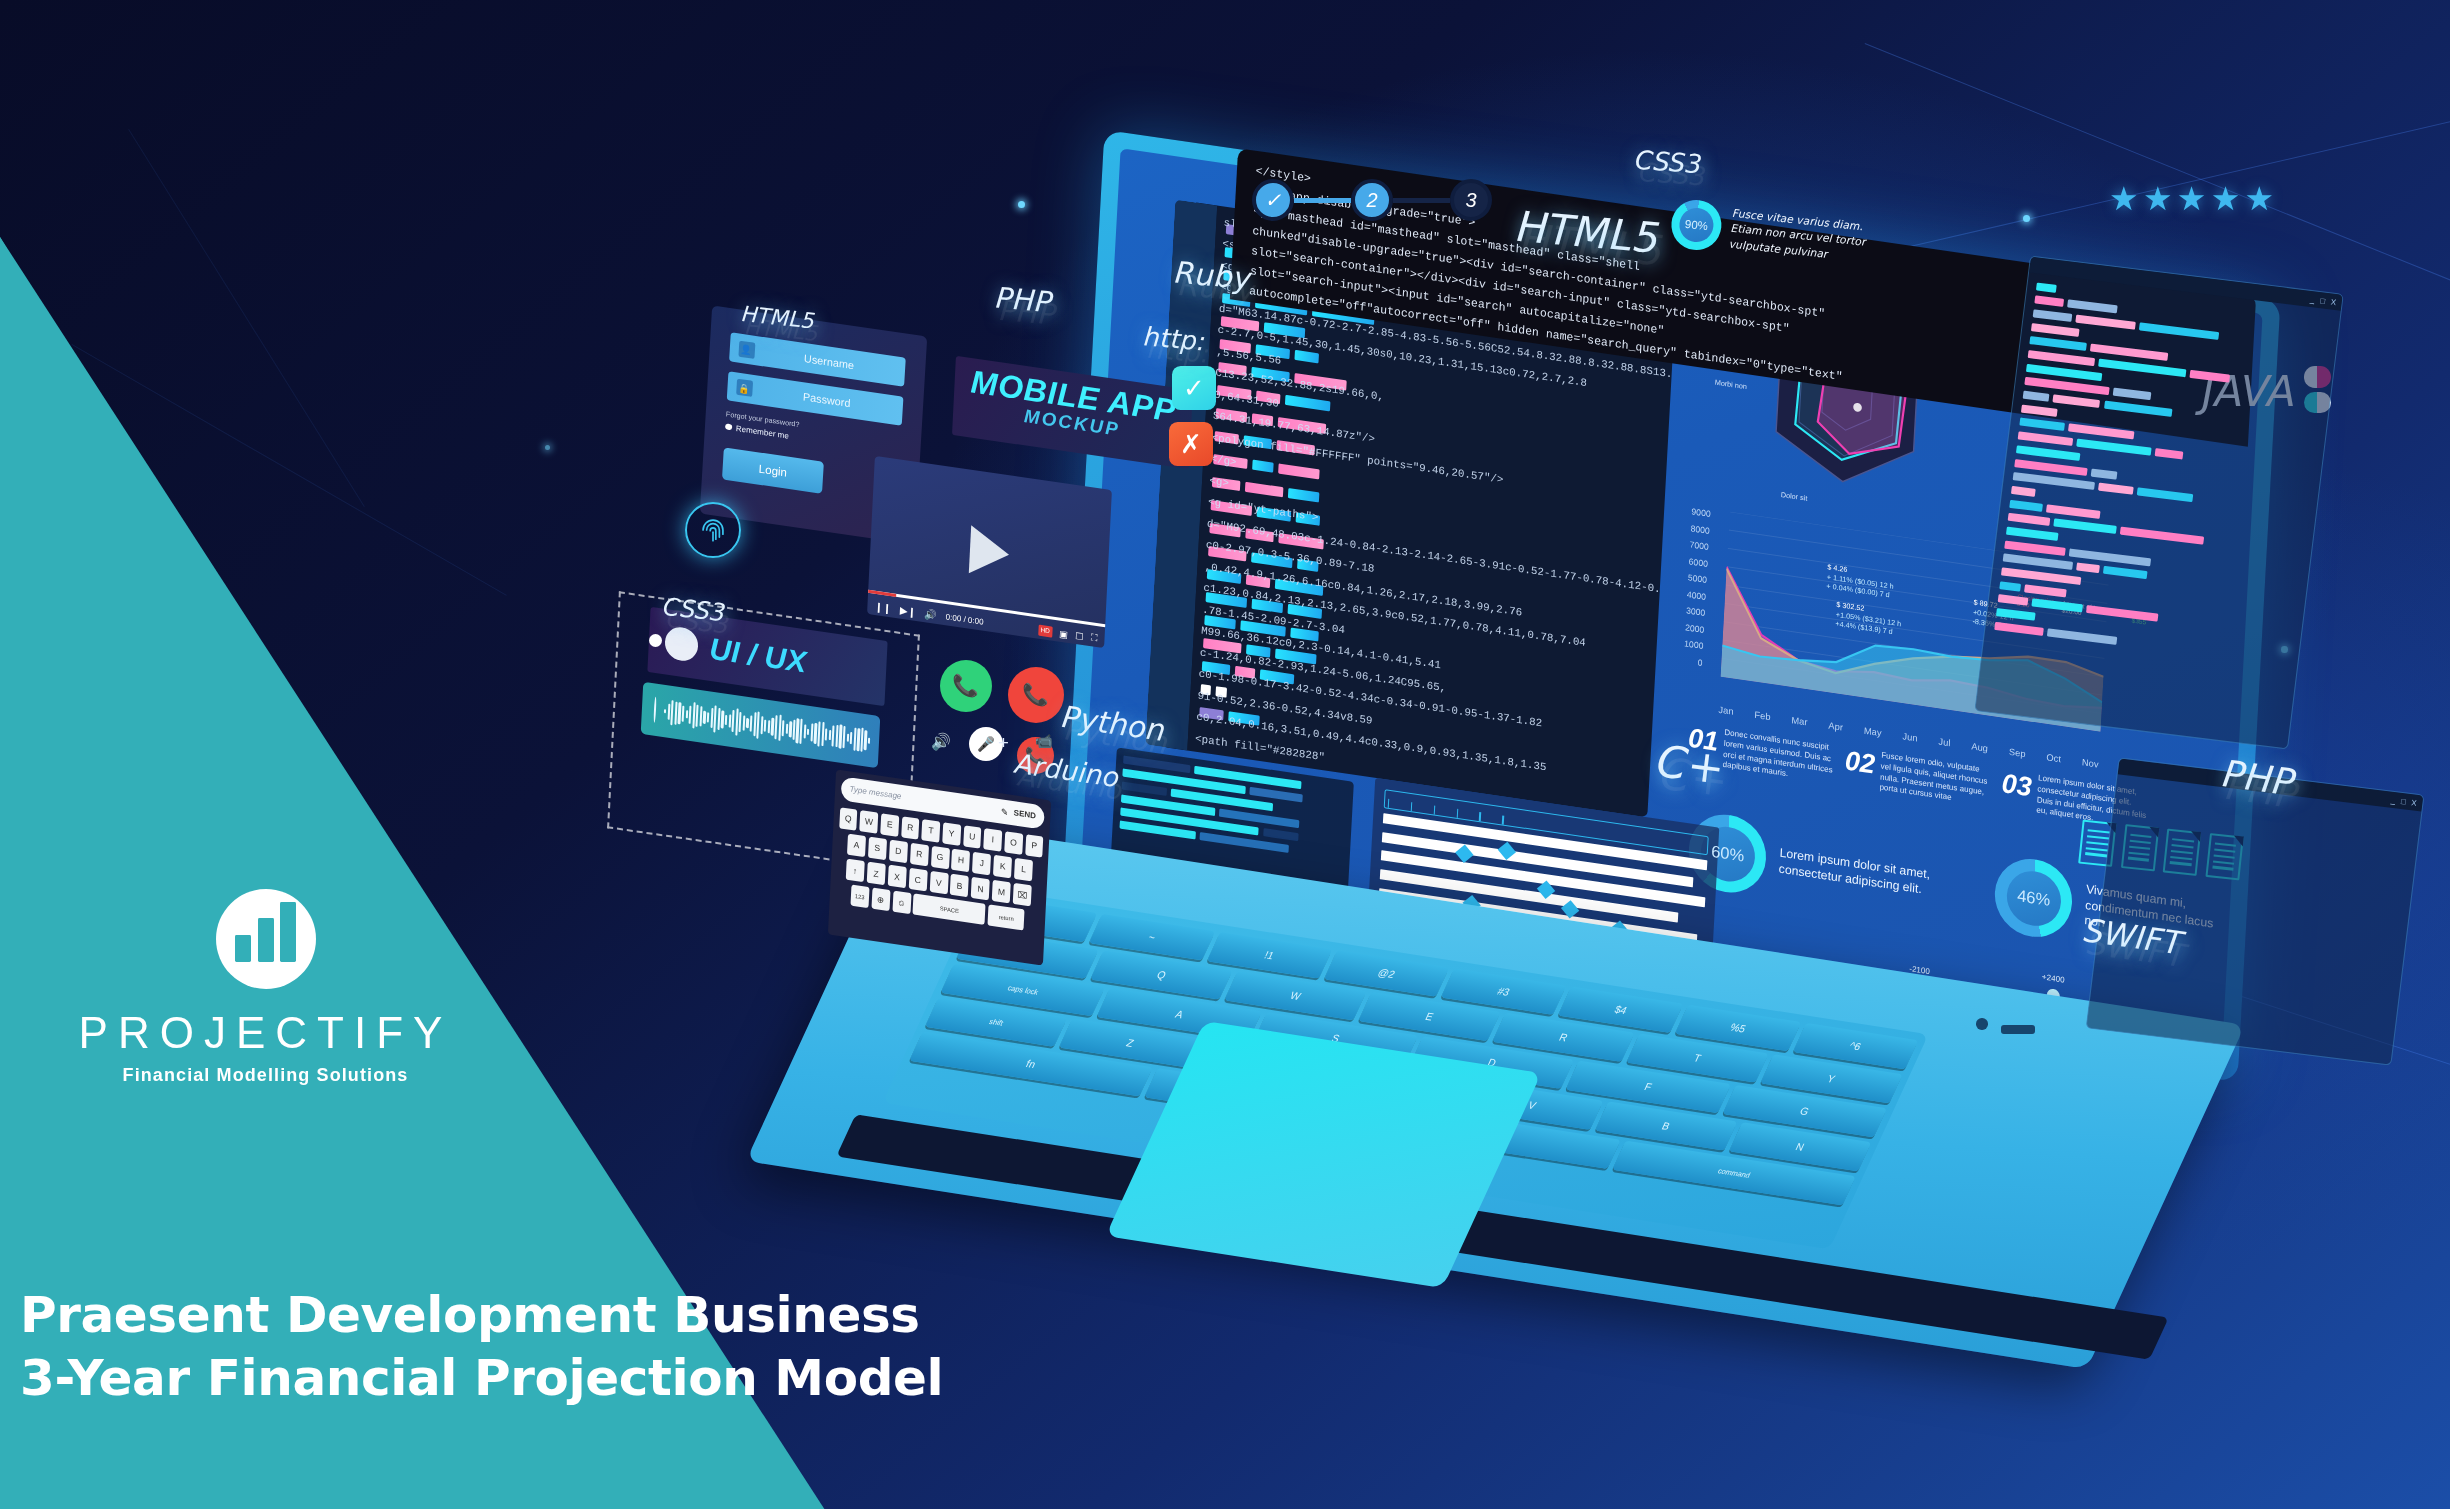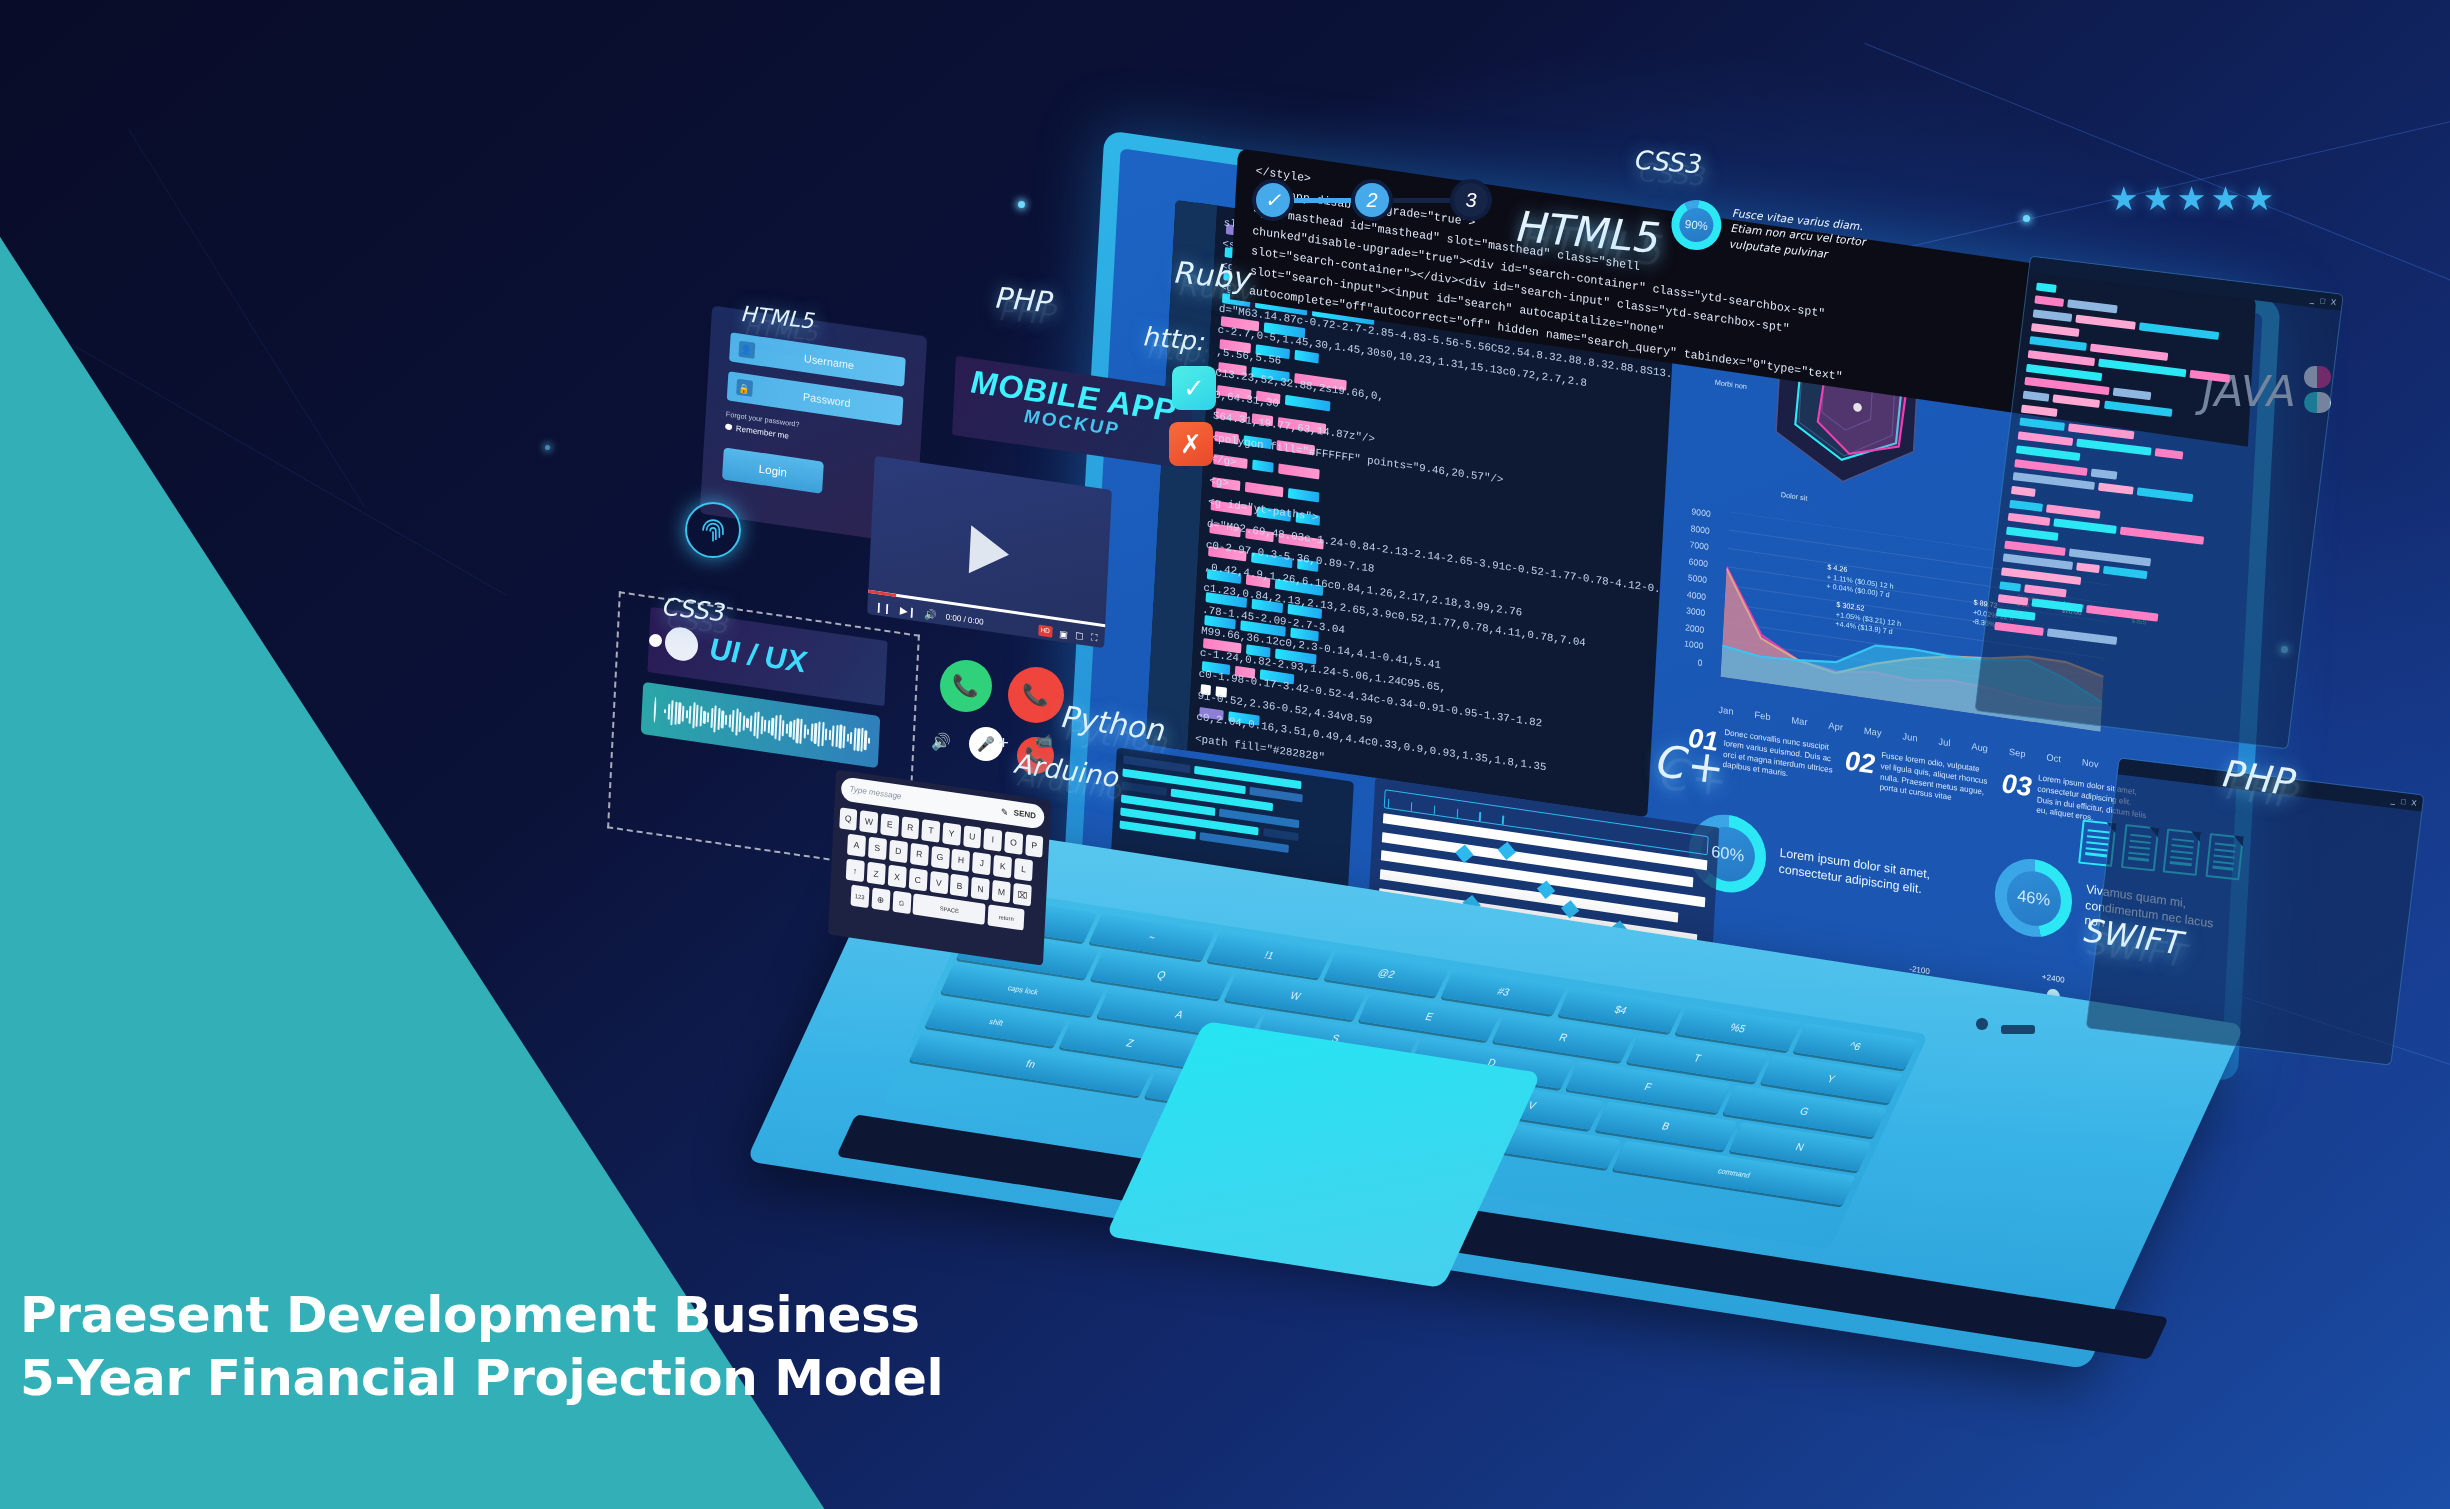--- a/index.html
+++ b/index.html
@@ -1058,20 +1058,29 @@
   <div class="lbl sh" data-sh="CSS3" style="left:663px;top:595px;font-size:24.4px;transform:rotate(6deg);">CSS3</div>
   <div class="lbl sh" data-sh="Python" style="left:1062px;top:706px;font-size:30px;transform:rotate(8deg);">Python</div>
   <div class="lbl sh" data-sh="Arduino" style="left:1015px;top:755px;font-size:27px;transform:rotate(8deg);">Arduino</div>
   <div class="lbl sh" data-sh="C+" style="left:1657px;top:739px;font-size:44px;transform:rotate(7deg);">C+</div>
   <div class="lbl sh" data-sh="PHP" style="left:2223px;top:757px;font-size:37px;transform:rotate(8deg);">PHP</div>
   <div class="lbl sh" data-sh="SWIFT" style="left:2084px;top:918px;font-size:32px;transform:rotate(8deg);">SWIFT</div>
 
   <div class="teal-panel"></div>
   <div class="teal-panel2"></div>
 
+  <div class="brand">
+    <div class="brand-logo">
+        <i></i>
+        <i></i>
+        <i></i>
+      </div>
+    <div class="brand-name">PROJECTIFY</div>
+    <div class="brand-tag">Financial Modelling Solutions</div>
+  </div>
 
   <div class="headline">
     <div>Praesent Development Business</div>
-    <div>5-Year Financial Projection Model</div>
+    <div>3-Year Financial Projection Model</div>
   </div>
 
 </div>
 
 
 </body></html>

